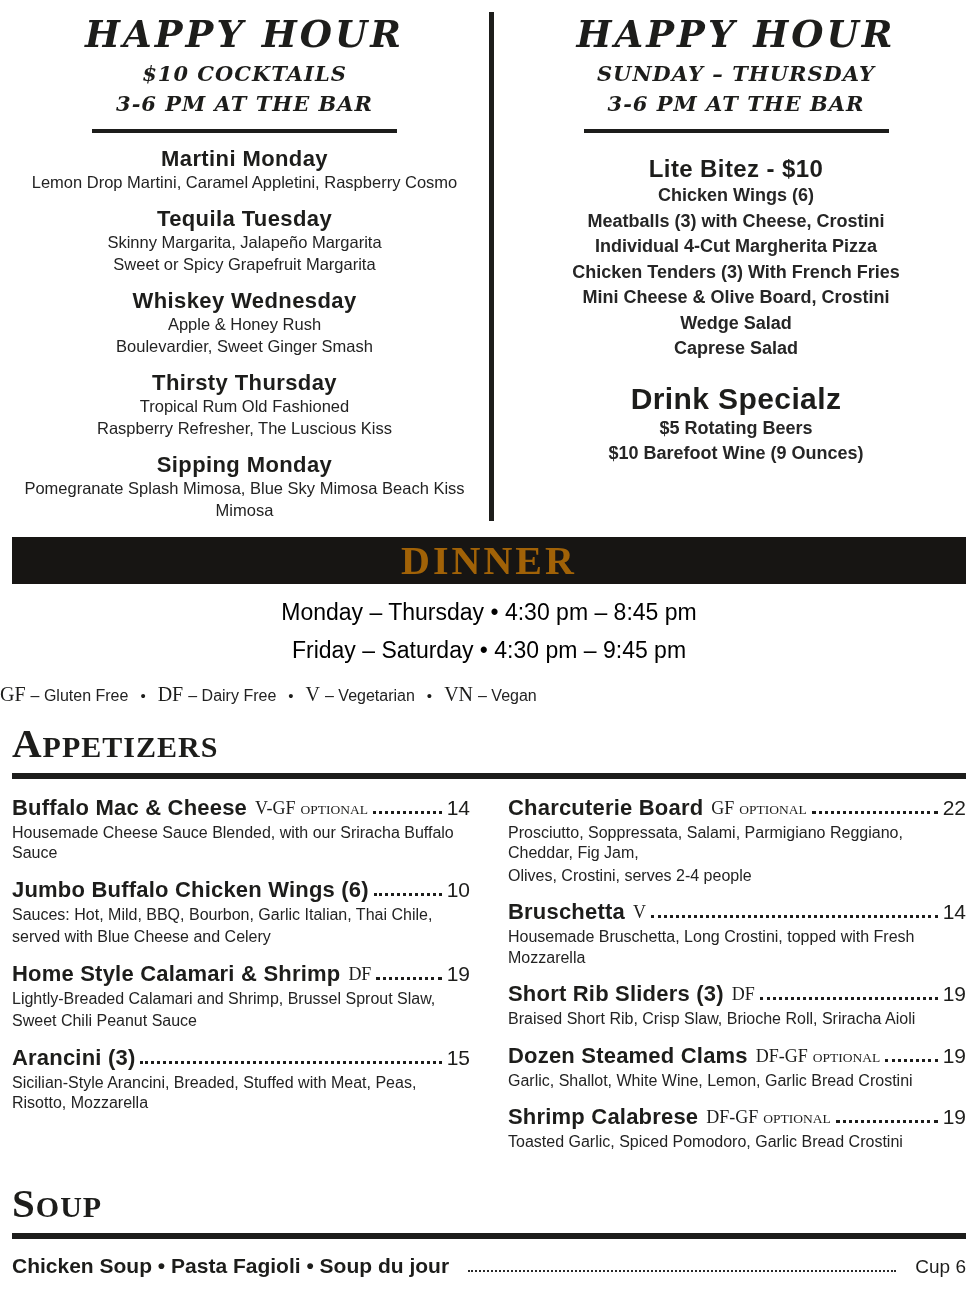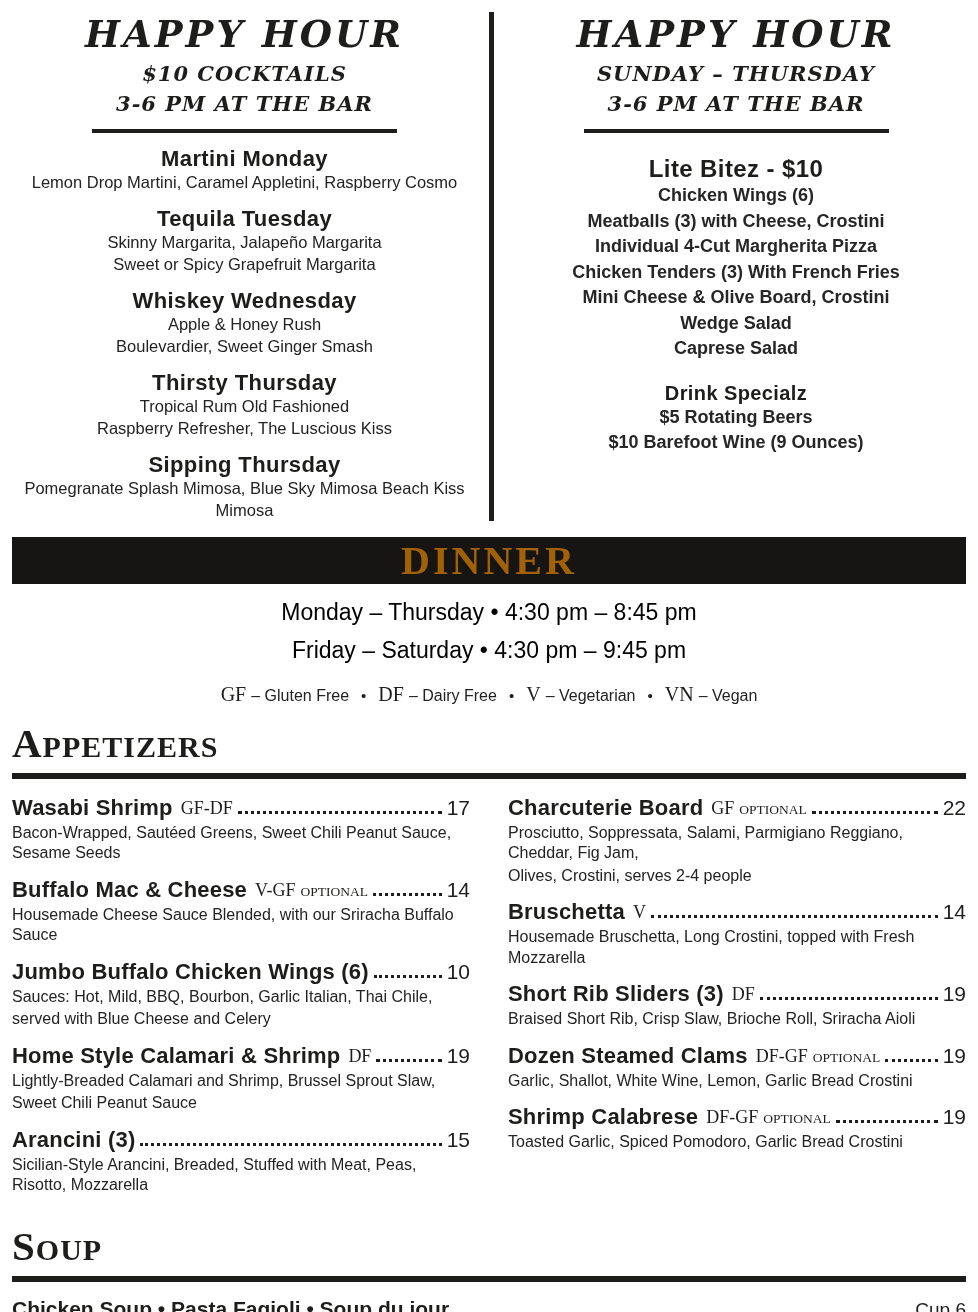--- a/index.html
+++ b/index.html
@@ -29,35 +29,35 @@
     font-size:21px; letter-spacing:1px; margin-top:5px;
   }
   .hh-rule { width:305px; height:4px; background:#1d1d1b; margin:13px auto 0; }
 
   .special { margin-top:13px; }
   .special-name { font-size:22px; font-weight:bold; letter-spacing:0.4px; }
   .special-line { font-size:16.5px; line-height:1.3; color:#232323; }
 
   .bitez-heading { font-size:24px; font-weight:bold; letter-spacing:0.4px; margin-top:22px; }
   .bitez-item { font-size:18px; font-weight:bold; line-height:1.42; color:#262626; }
-  .drinks-heading { font-size:20px; font-weight:bold; letter-spacing:0.4px; margin-top:20px; }
+  .drinks-heading { font-size:30px; font-weight:bold; letter-spacing:0.4px; margin-top:20px; }
 
   
   .banner {
     margin:16px 12px 0;
     height:47px; background:#171513; color:#a16207;
     display:flex; align-items:center; justify-content:center;
     font-family:"Liberation Serif", serif;
     font-size:40px; font-weight:bold; letter-spacing:3px;
   }
   .hours { text-align:center; margin-top:15px; }
   .hours-line { font-size:23px; color:#000000; margin-top:11px; }
   .hours-line:first-child { margin-top:0; }
 
-  .legend { text-align:center; margin-top:19px; font-size:0; }
+  .legend { text-align:left; margin-top:19px; font-size:0; }
   .legend-abbr { font-family:"Liberation Serif", serif; font-size:20px; }
   .legend-label { font-size:16px; margin-left:5px; color:#222222; }
   .legend-sep { font-size:15px; margin:0 12px; }
 
   
   .content { padding:0 12px; }
   .section-head { margin-top:16px; border-bottom:6px solid #1d1d1b; padding-bottom:8px; }
   .section-title {
     font-family:"Liberation Serif", serif;
     font-weight:bold; font-size:30px; letter-spacing:1px; line-height:1.05;
@@ -113,21 +113,21 @@
         <div class="special-name">Whiskey Wednesday</div>
         <div class="special-line">Apple &amp; Honey Rush</div>
         <div class="special-line">Boulevardier, Sweet Ginger Smash</div>
       </div>
       <div class="special">
         <div class="special-name">Thirsty Thursday</div>
         <div class="special-line">Tropical Rum Old Fashioned</div>
         <div class="special-line">Raspberry Refresher, The Luscious Kiss</div>
       </div>
       <div class="special">
-        <div class="special-name">Sipping Thursday</div>
+        <div class="special-name">Sipping Monday</div>
         <div class="special-line">Pomegranate Splash Mimosa, Blue Sky Mimosa Beach Kiss Mimosa</div>
       </div>
     </div>
 
     <div class="hh-col hh-col-right">
       <div class="hh-title">HAPPY HOUR</div>
       <div class="hh-sub">SUNDAY – THURSDAY</div>
       <div class="hh-sub">3-6 PM AT THE BAR</div>
       <div class="hh-rule"></div>
 
@@ -158,30 +158,20 @@
   </div>
 
   <div class="content">
 
     <div class="section-head">
       <div class="section-title">APPETIZERS</div>
     </div>
     <div class="cols">
       <div>
 
-        <div class="item">
-          <div class="item-line">
-            <span class="item-name">Wasabi Shrimp</span>
-            <span class="diet">GF-DF</span>
-
-            <span class="dots"></span>
-            <span class="price">17</span>
-          </div>
-          <div class="item-desc">Bacon-Wrapped, Sautéed Greens, Sweet Chili Peanut Sauce, Sesame Seeds</div>
-        </div>
 
         <div class="item">
           <div class="item-line">
             <span class="item-name">Buffalo Mac &amp; Cheese</span>
             <span class="diet">V-GF</span>
             <span class="diet-opt">OPTIONAL</span>
             <span class="dots"></span>
             <span class="price">14</span>
           </div>
           <div class="item-desc">Housemade Cheese Sauce Blended, with our Sriracha Buffalo Sauce</div>

